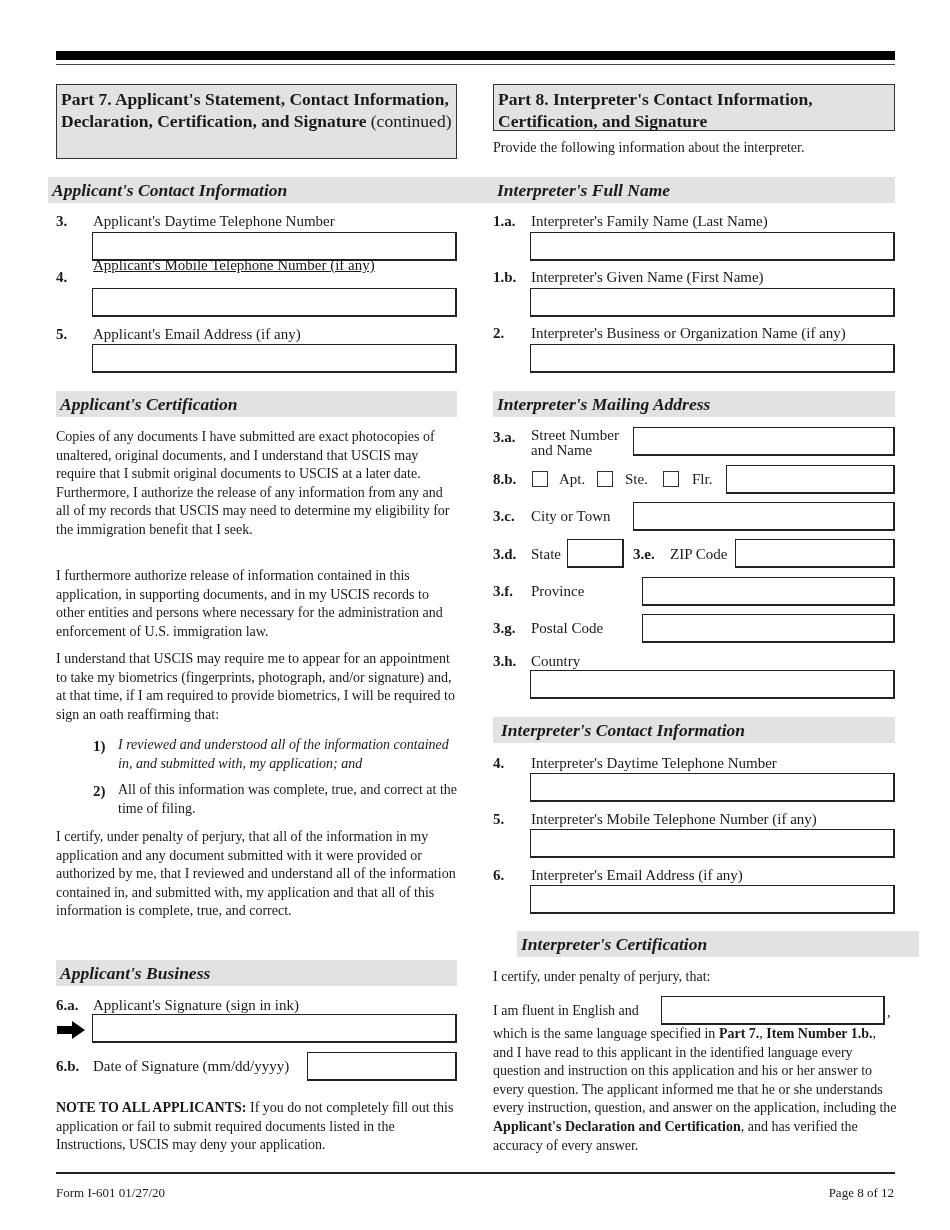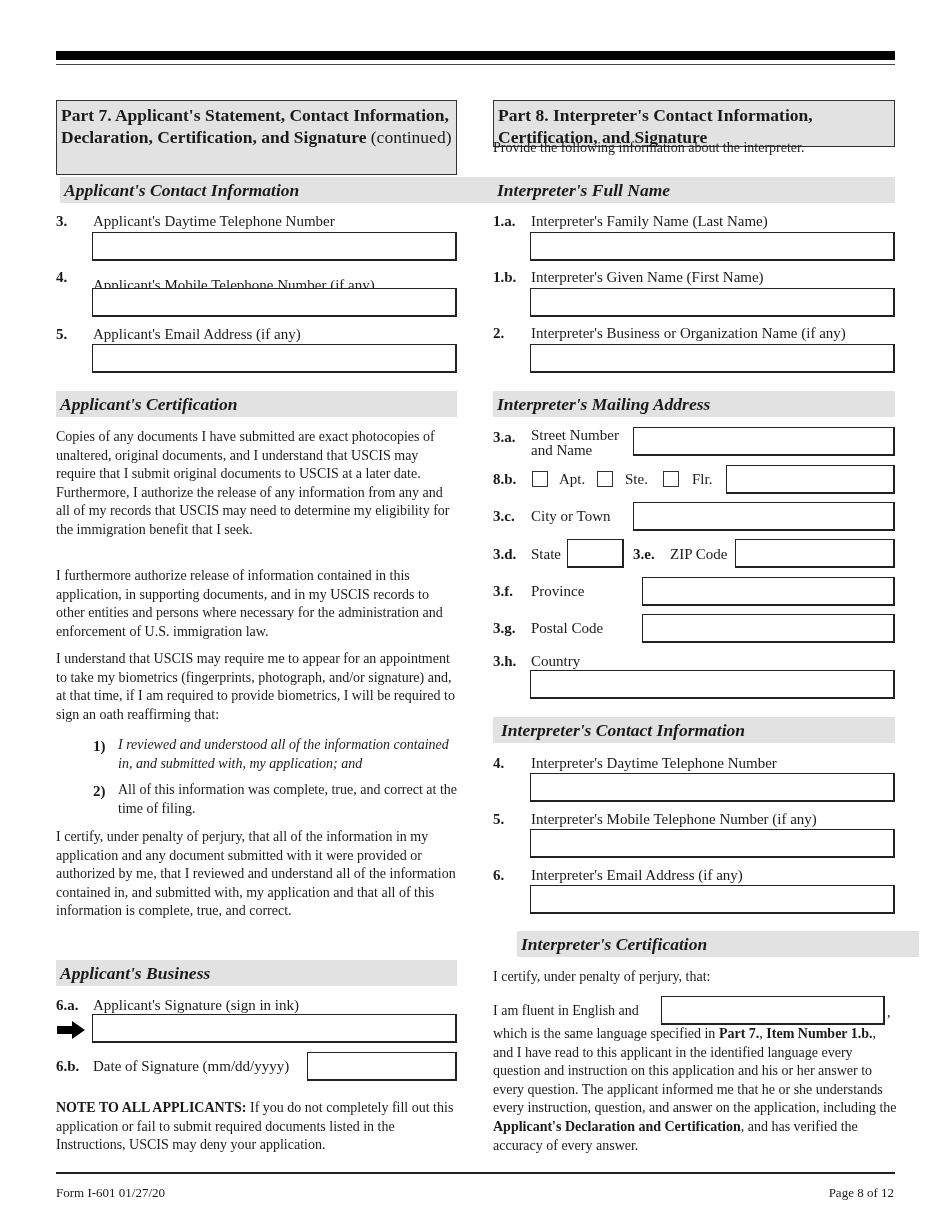--- a/index.html
+++ b/index.html
@@ -1,20 +1,20 @@
 <!DOCTYPE html>
 <html><head>
 <meta charset="utf-8">
 <style>
   html, body { margin:0; padding:0; background:#fff; }
   body { width:950px; height:1230px; position:relative; font-family:"Liberation Serif", serif; color:#1a1a1a; overflow:hidden; }
   .abs { position:absolute; }
   .topbar { left:56px; top:51px; width:839px; height:9px; background:#000; }
   .topline { left:56px; top:64px; width:839px; height:1px; background:#444; }
-  .partbox { background:#e2e2e2; border:1px solid #333; box-sizing:border-box; font-weight:bold; font-size:17.5px; line-height:22px; padding:3px 4px;margin-top:16px; }
+  .partbox { background:#e2e2e2; border:1px solid #333; box-sizing:border-box; font-weight:bold; font-size:17.5px; line-height:22px; padding:3px 4px; }
   .partbox .normal { font-weight:normal; }
   .sechead { background:#e2e2e2; font-weight:bold; font-style:italic; font-size:17.5px; line-height:26px; padding-left:4px; box-sizing:border-box; height:26px; }
   .num { font-weight:bold; font-size:15px; line-height:18px; }
   .lbl { font-size:15px; line-height:18px; }
   .box { border:1px solid #222; border-bottom-width:2px; border-right-width:2px; box-sizing:border-box; background:#fff; }
   .para { font-size:14px; line-height:18.6px; }
   .chk { width:16px; height:16px; border:1px solid #333; box-sizing:border-box; background:#fff; }
   .foot { font-size:13px; }
   .bottomline { left:56px; top:1172px; width:839px; height:2px; background:#222; }
 </style>
@@ -22,28 +22,28 @@
 <body>
 
 <div class="abs topbar"></div>
 <div class="abs topline"></div>
 
 <div class="abs partbox" style="left:56px; top:84px; width:401px; height:75px;">
   <span>Part 7.  Applicant's Statement, Contact Information, Declaration, Certification, and</span>
   <span>Signature</span><span class="normal"> (continued)</span>
 </div>
 
-<div class="abs sechead" style="left:60px; top:177px; width:467px;">Applicant's Contact Information</div>
+<div class="abs sechead" style="left:48px; top:177px; width:467px;">Applicant's Contact Information</div>
 
 <div class="abs num" style="left:56px; top:212px;">3.</div>
 <div class="abs lbl" style="left:93px; top:212px;">Applicant's Daytime Telephone Number</div>
 <input class="abs box" style="left: 92px; top: 232px; width: 365px; height: 29px;" value="">
 
 <div class="abs num" style="left:56px; top:268px;">4.</div>
-<div class="abs lbl" style="left:93px; top:276px;">Applicant's Mobile Telephone Number (if any)</div>
+<div class="abs lbl" style="left:93px; top:256px;text-decoration:underline;">Applicant's Mobile Telephone Number (if any)</div>
 <input class="abs box" style="left: 92px; top: 288px; width: 365px; height: 29px;" value="">
 
 <div class="abs num" style="left:56px; top:325px;">5.</div>
 <div class="abs lbl" style="left:93px; top:325px;">Applicant's Email Address (if any)</div>
 <input class="abs box" style="left: 92px; top: 344px; width: 365px; height: 29px;" value="">
 
 <div class="abs sechead" style="left:56px; top:391px; width:401px;">Applicant's Certification</div>
 
 <div class="abs para" style="left:56px; top:428px; width:402px;">Copies of any documents I have submitted are exact photocopies of unaltered, original documents, and I understand that USCIS may require that I submit original documents to USCIS at a later date.  Furthermore, I authorize the release of any information from any and all of my records that USCIS may need to determine my eligibility for the immigration benefit that I seek.</div>
 <div class="abs para" style="left:56px; top:567px; width:402px;">I furthermore authorize release of information contained in this application, in supporting documents, and in my USCIS records to other entities and persons where necessary for the administration and enforcement of U.S. immigration law.</div>

